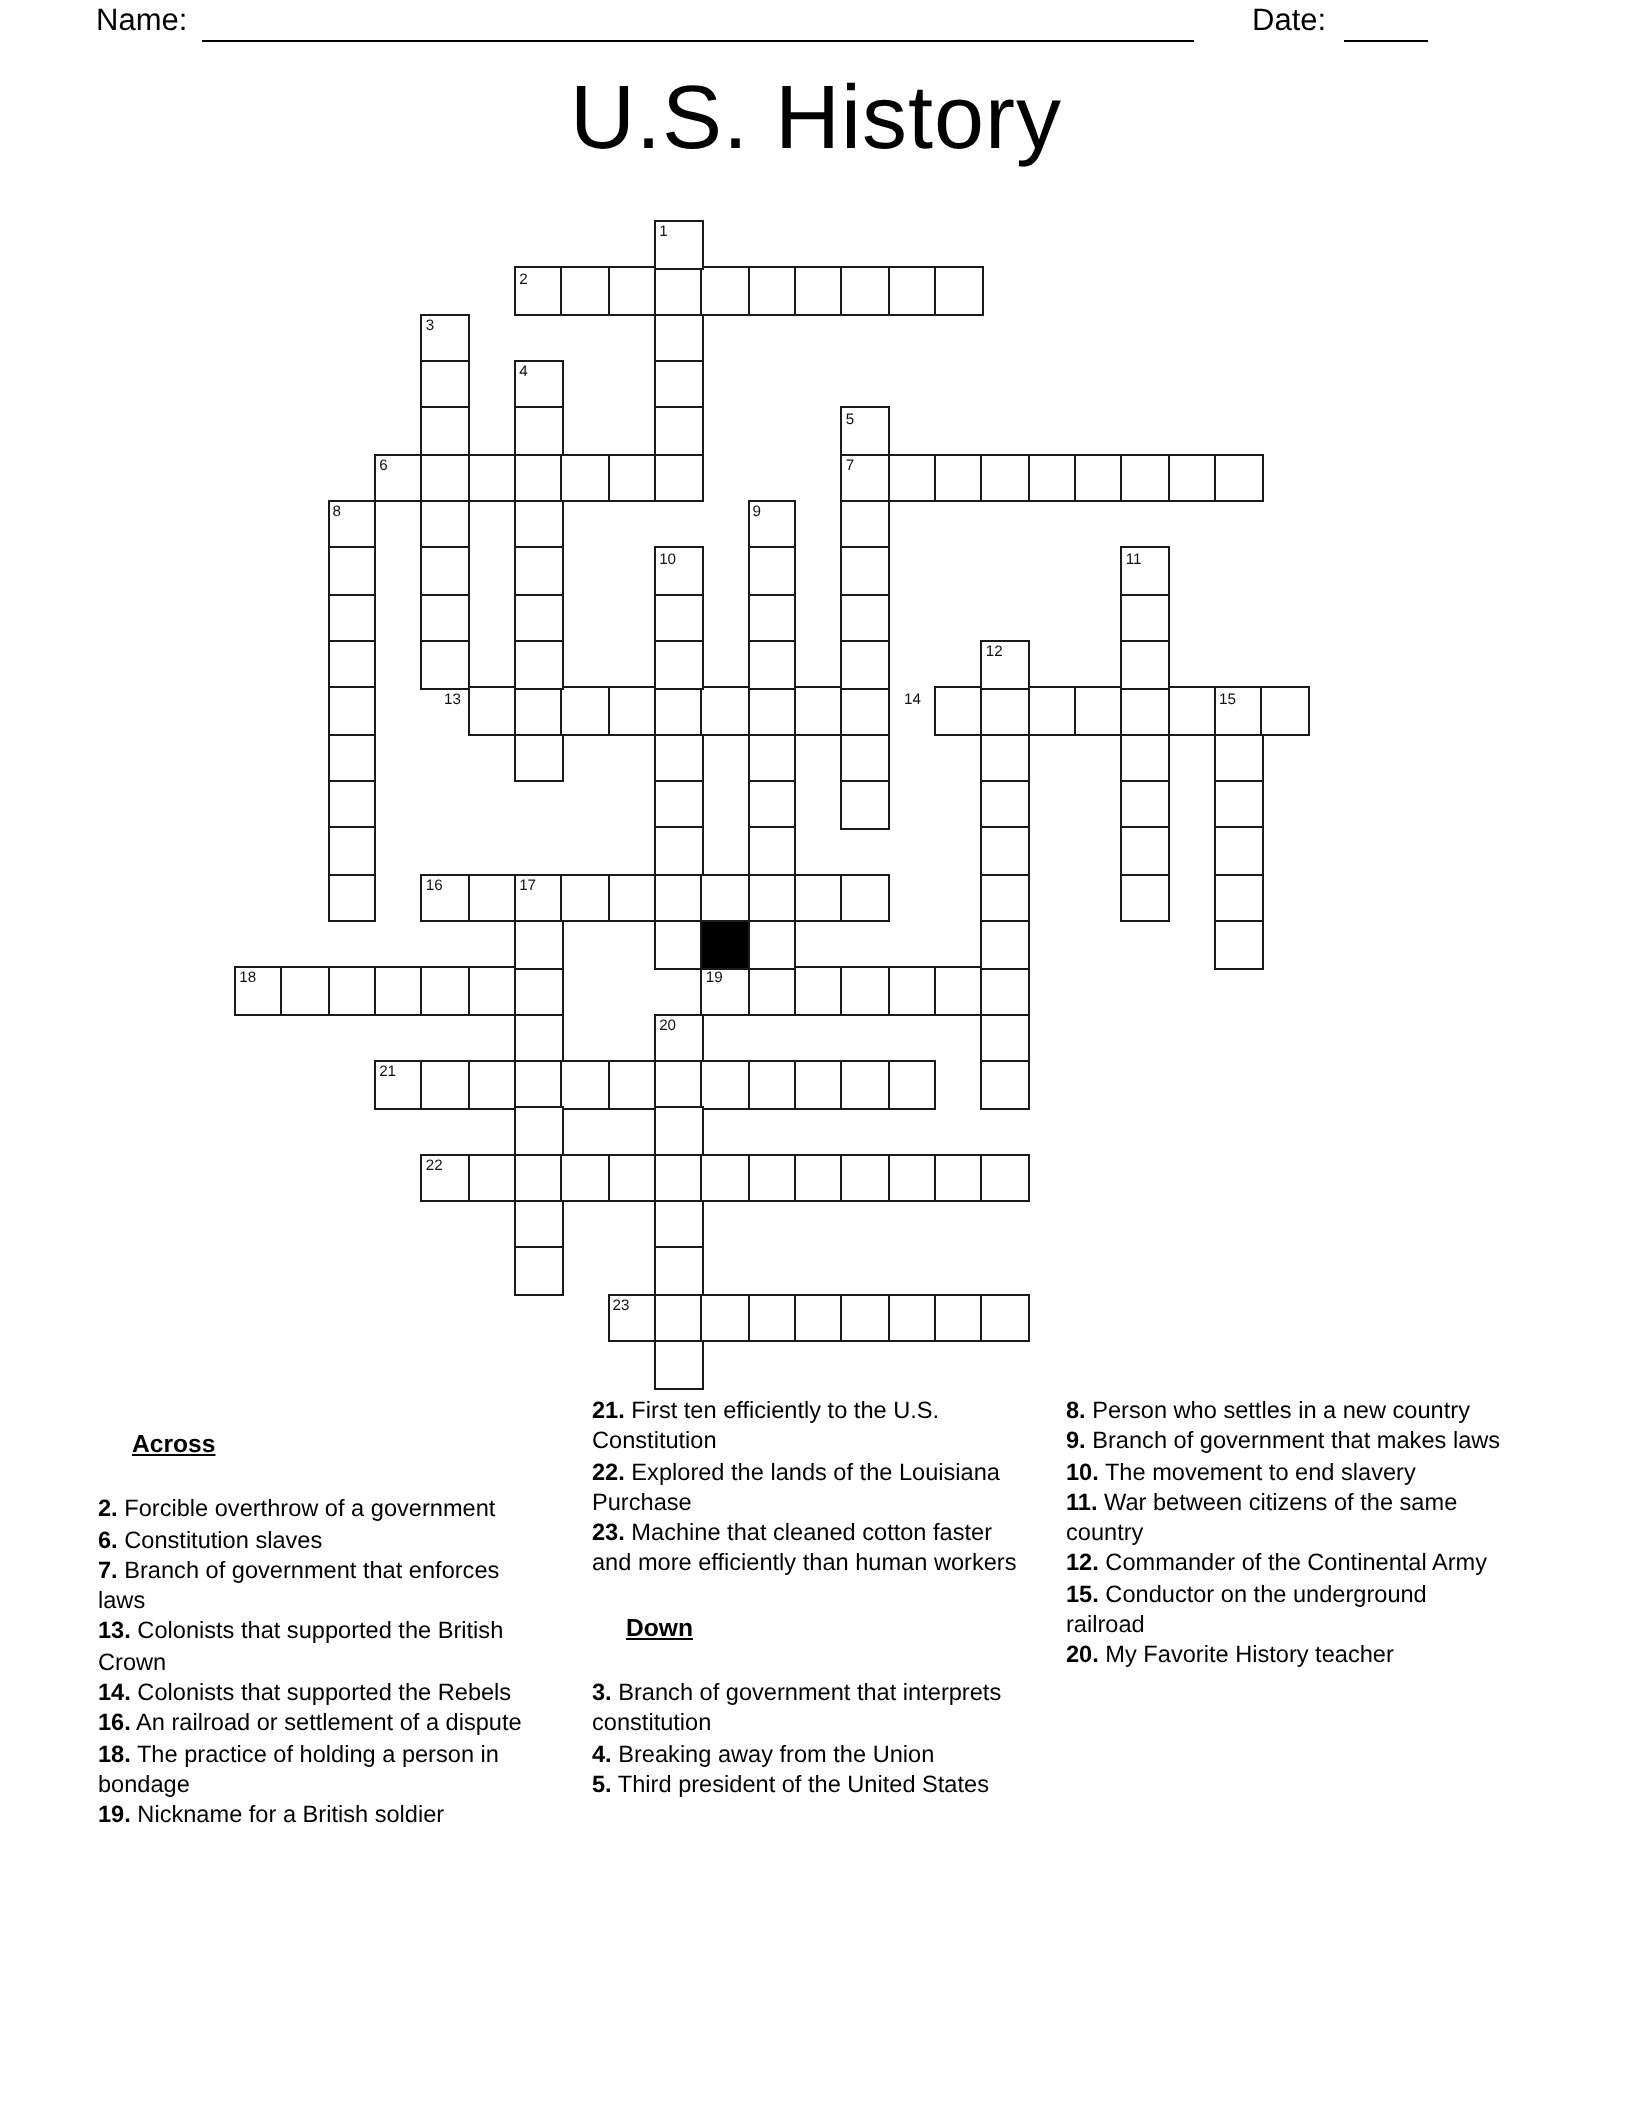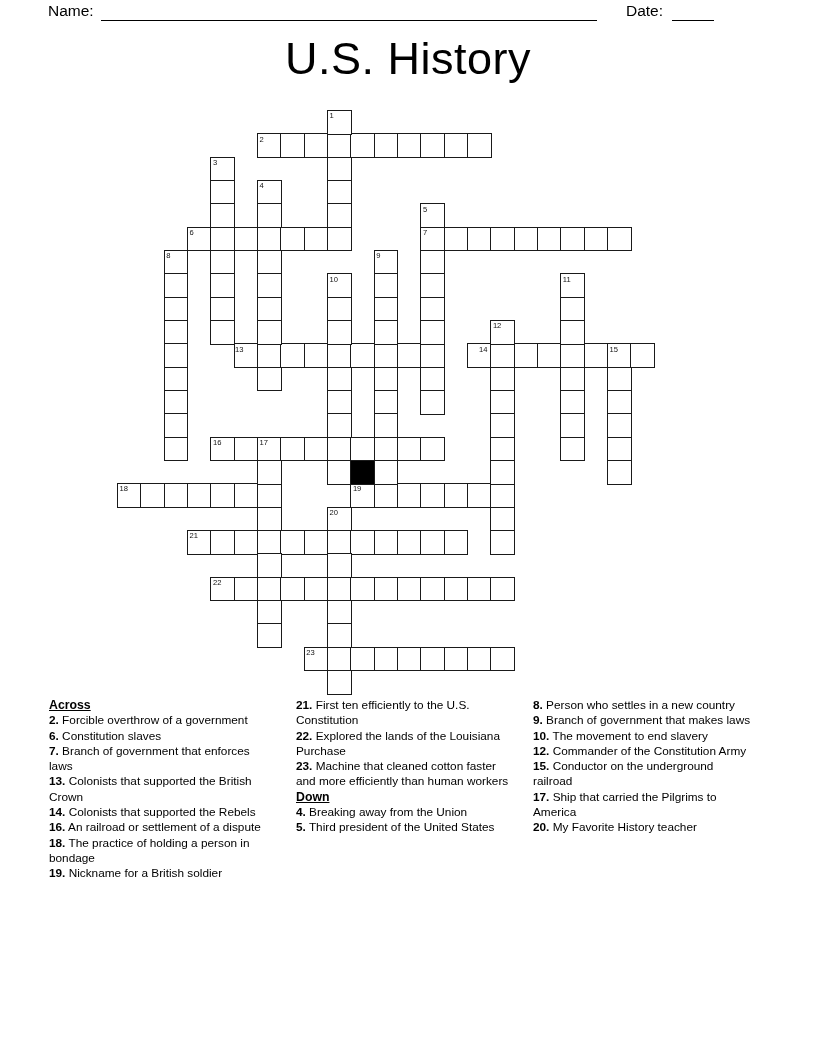--- a/index.html
+++ b/index.html
@@ -17,21 +17,21 @@
          font-size:45px;font-weight:500;letter-spacing:0.5px;}
 
   
   .grid{position:absolute;left:117px;top:110px;width:539px;height:586px;}
   .cell{position:absolute;box-sizing:border-box;border:1.5px solid #1a1a1a;background:#fff;}
   .cell.black{background:#000;}
   .num{position:absolute;font-size:7.6px;line-height:8px;color:#111;z-index:3;}
 
   
   .clue-col{position:absolute;top:698px;width:218px;}
-  .clue-header{font-size:12.3px;font-weight:bold;text-decoration:underline;line-height:15.3px;margin:0;}
+  .clue-header{font-size:12.3px;font-weight:bold;text-decoration:underline;line-height:15.3px;margin:17px;}
   .clue{font-size:11.8px;line-height:15.3px;margin:0;}
   .clue b{font-weight:bold;}
 </style>
 </head>
 <body>
 
 <div class="page">
 
   <span class="name-label">Name:</span>
   <div class="name-line"></div>
@@ -227,22 +227,22 @@
       <span class="num" style="left: 95.92px; top: 48.86px;">3</span>
       <span class="num" style="left: 142.58px; top: 72.19px;">4</span>
       <span class="num" style="left: 305.89px; top: 95.52px;">5</span>
       <span class="num" style="left: 72.59px; top: 118.85px;">6</span>
       <span class="num" style="left: 305.89px; top: 118.85px;">7</span>
       <span class="num" style="left: 49.26px; top: 142.18px;">8</span>
       <span class="num" style="left: 259.23px; top: 142.18px;">9</span>
       <span class="num" style="left: 212.57px; top: 165.51px;">10</span>
       <span class="num" style="left: 445.87px; top: 165.51px;">11</span>
       <span class="num" style="left: 375.88px; top: 212.17px;">12</span>
-      <span class="num" style="left: 118px; top: 235.5px;">13</span>
-      <span class="num" style="left: 362px; top: 235.5px;">14</span>
+      <span class="num" style="left: 105px; top: 235.5px;">13</span>
+      <span class="num" style="left: 335px; top: 235.5px;">14</span>
       <span class="num" style="left: 492.53px; top: 235.5px;">15</span>
       <span class="num" style="left: 95.92px; top: 328.82px;">16</span>
       <span class="num" style="left: 142.58px; top: 328.82px;">17</span>
       <span class="num" style="left: 2.6px; top: 375.48px;">18</span>
       <span class="num" style="left: 235.9px; top: 375.48px; text-align: center;">19</span>
       <span class="num" style="left: 212.57px; top: 398.81px;">20</span>
       <span class="num" style="left: 72.59px; top: 422.14px;">21</span>
       <span class="num" style="left: 95.92px; top: 468.8px;">22</span>
       <span class="num" style="left: 189.24px; top: 538.79px;">23</span>
     </div>
@@ -257,27 +257,28 @@
         <p class="clue"><b>14.</b><span> Colonists that supported the Rebels</span></p>
         <p class="clue"><b>16.</b><span> An railroad or settlement of a dispute</span></p>
         <p class="clue"><b>18.</b><span> The practice of holding a person in bondage</span></p>
         <p class="clue"><b>19.</b><span> Nickname for a British soldier</span></p>
       </div>
       <div class="clue-col" style="left: 296px;">
         <p class="clue"><b>21.</b><span> First ten efficiently to the U.S. Constitution</span></p>
         <p class="clue"><b>22.</b><span> Explored the lands of the Louisiana Purchase</span></p>
         <p class="clue"><b>23.</b><span> Machine that cleaned cotton faster and more efficiently than human workers</span></p>
         <p class="clue-header">Down</p>
+        <p class="clue"><b>3.</b><span> Branch of government that interprets constitution</span></p>
         <p class="clue"><b>4.</b><span> Breaking away from the Union</span></p>
         <p class="clue"><b>5.</b><span> Third president of the United States</span></p>
       </div>
       <div class="clue-col" style="left: 533px;">
         <p class="clue"><b>8.</b><span> Person who settles in a new country</span></p>
         <p class="clue"><b>9.</b><span> Branch of government that makes laws</span></p>
         <p class="clue"><b>10.</b><span> The movement to end slavery</span></p>
-        <p class="clue"><b>12.</b><span> Commander of the Constitution Army</span></p>
+        <p class="clue"><b>11.</b><span> War between citizens of the same country</span></p>
+        <p class="clue"><b>12.</b><span> Commander of the Continental Army</span></p>
         <p class="clue"><b>15.</b><span> Conductor on the underground railroad</span></p>
-        <p class="clue"><b>17.</b><span> Ship that carried the Pilgrims to America</span></p>
         <p class="clue"><b>20.</b><span> My Favorite History teacher</span></p>
       </div>
     </div>
 
 </div>
 
 </body></html>

